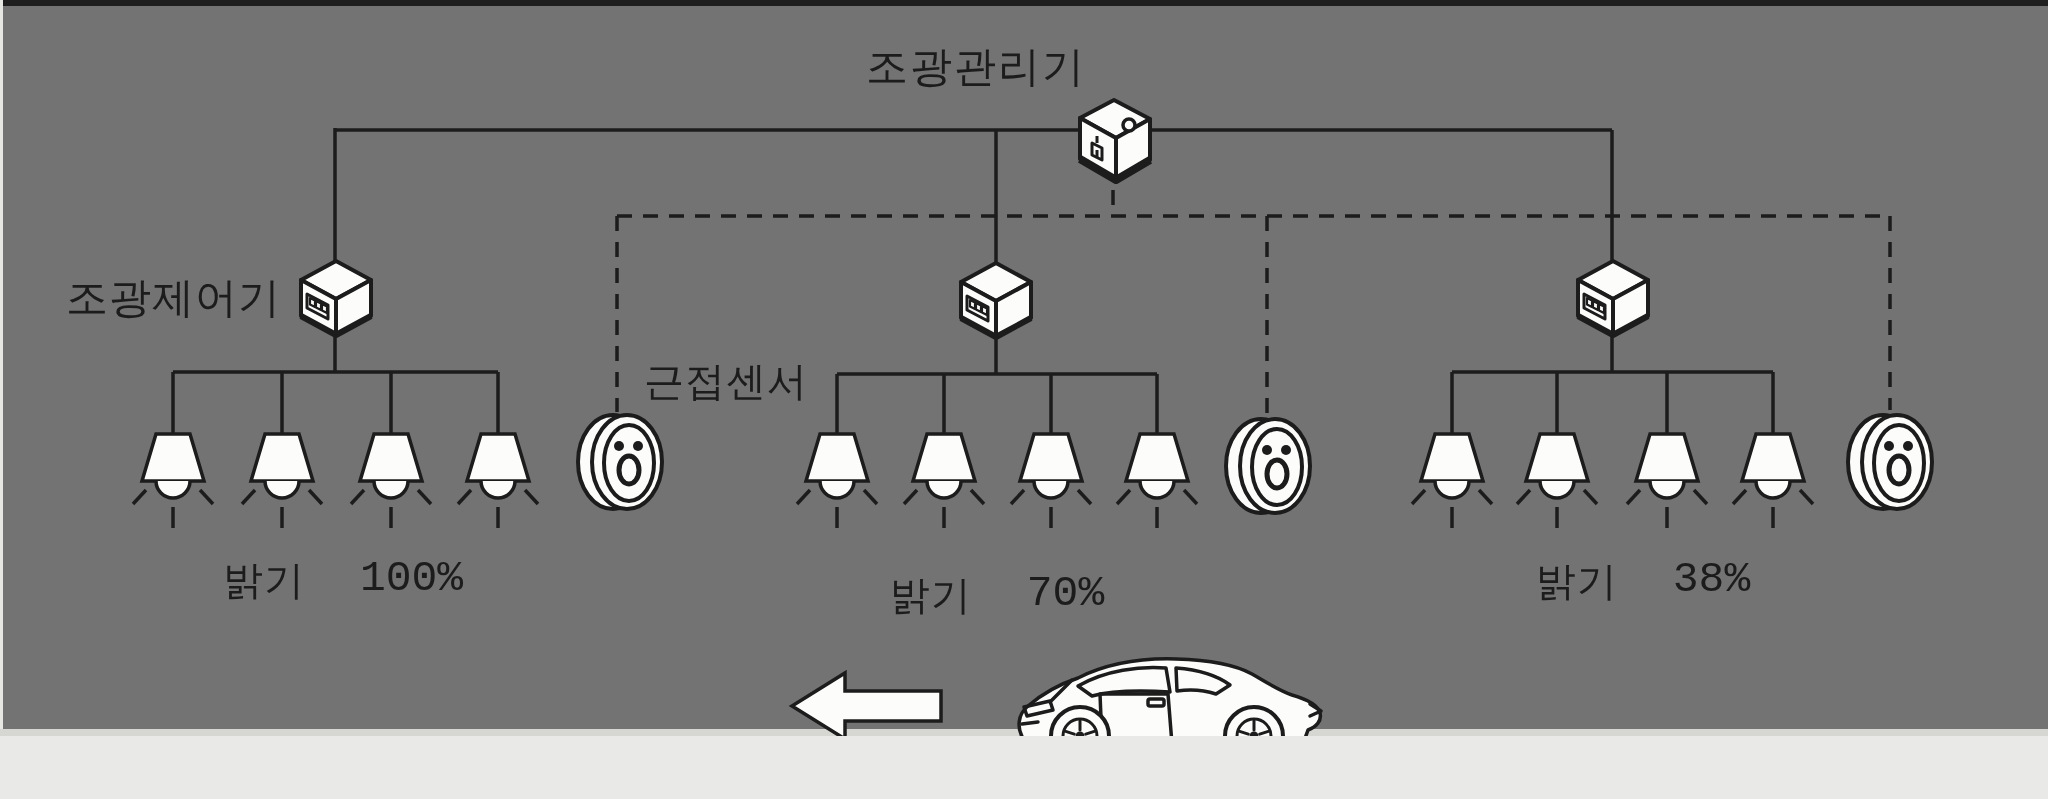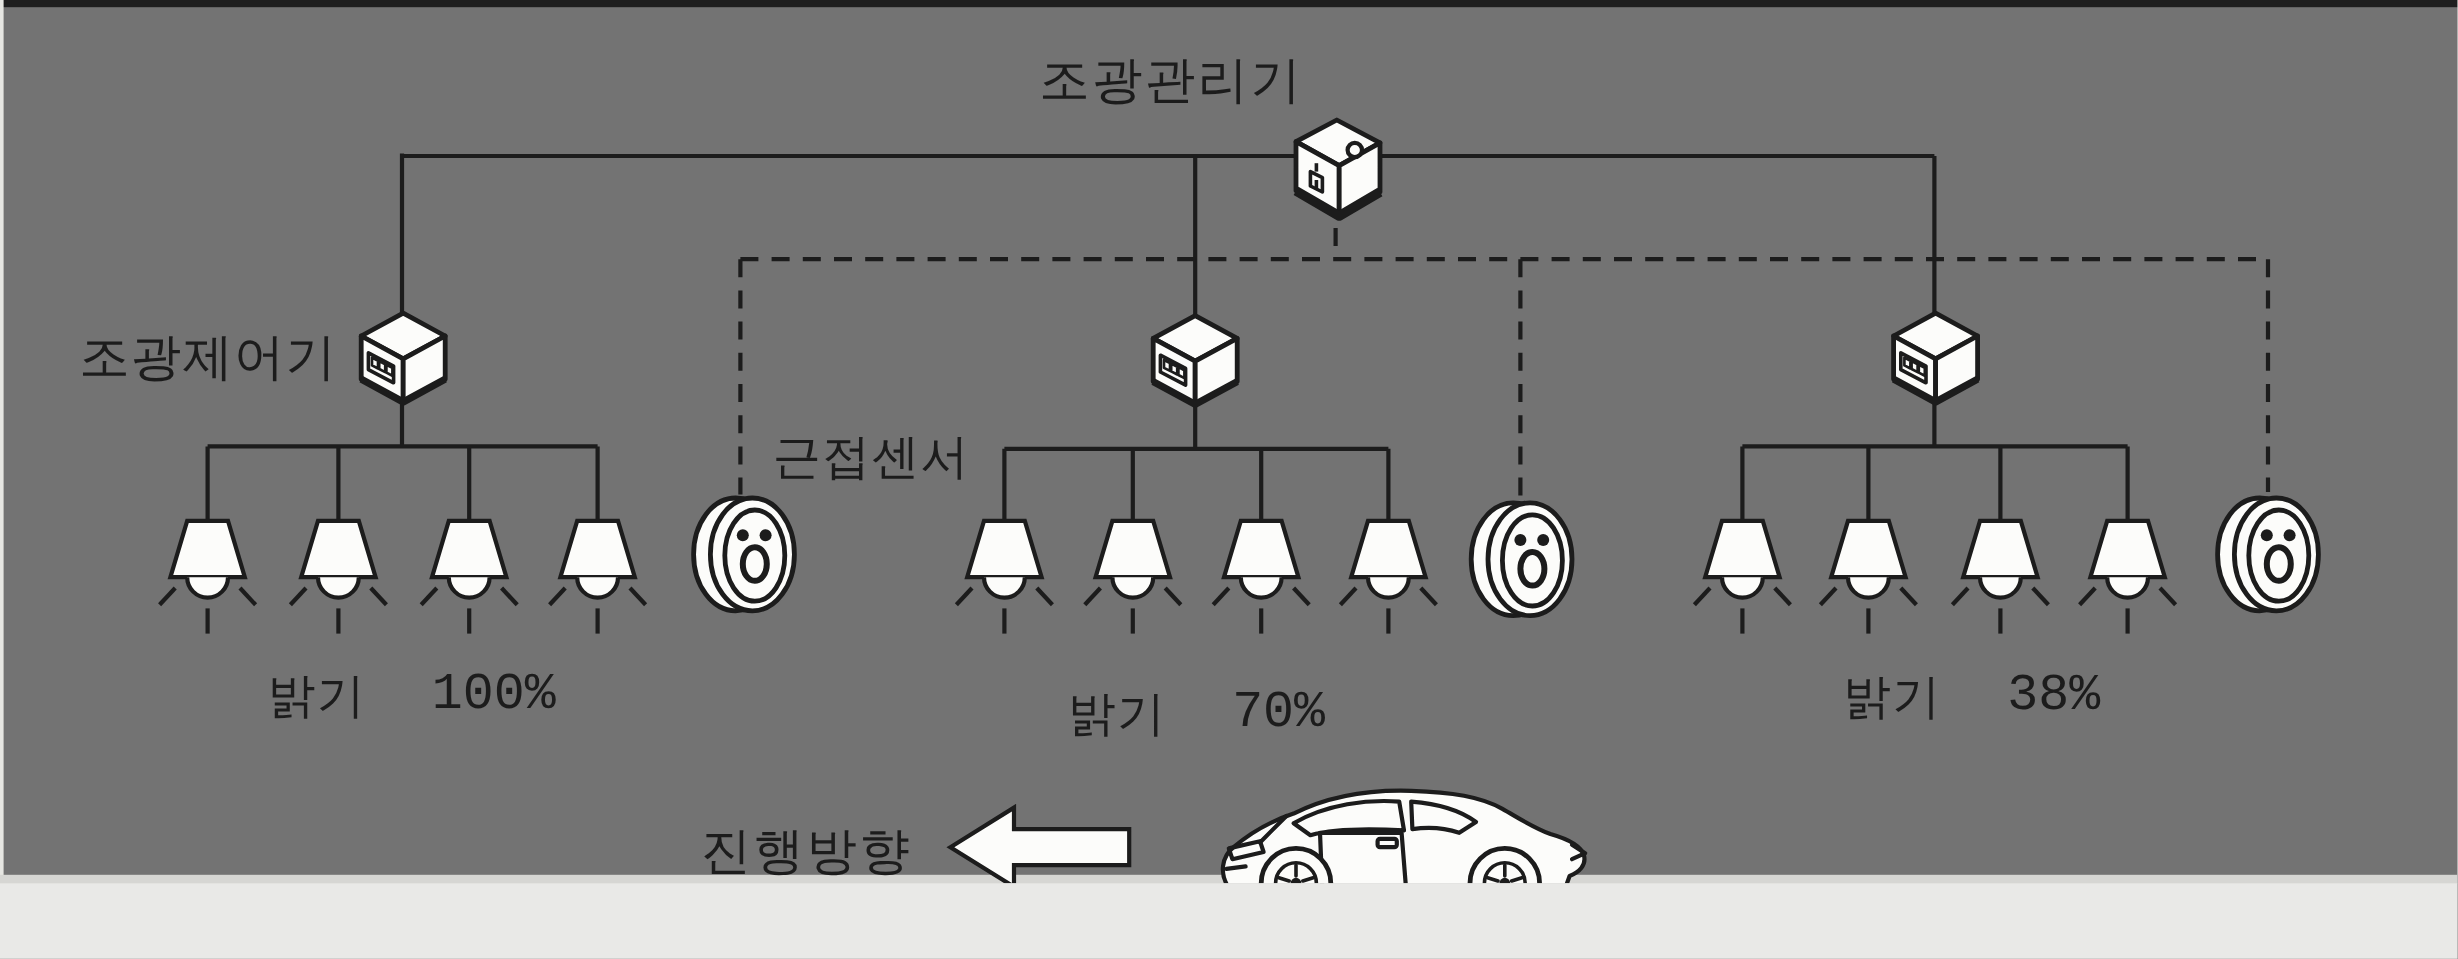--- a/index.html
+++ b/index.html
@@ -146,14 +146,13 @@
   </div>
   <div class="label lbl-b2 centered brightness">
     <span class="kr">밝기</span>
     <span class="pct">70%</span>
   </div>
   <div class="label lbl-b3 centered brightness">
     <span class="kr">밝기</span>
     <span class="pct">38%</span>
   </div>
 
-  <div class="label lbl-direction centered">진행방향</div>
 </div>
 
 </body></html>

